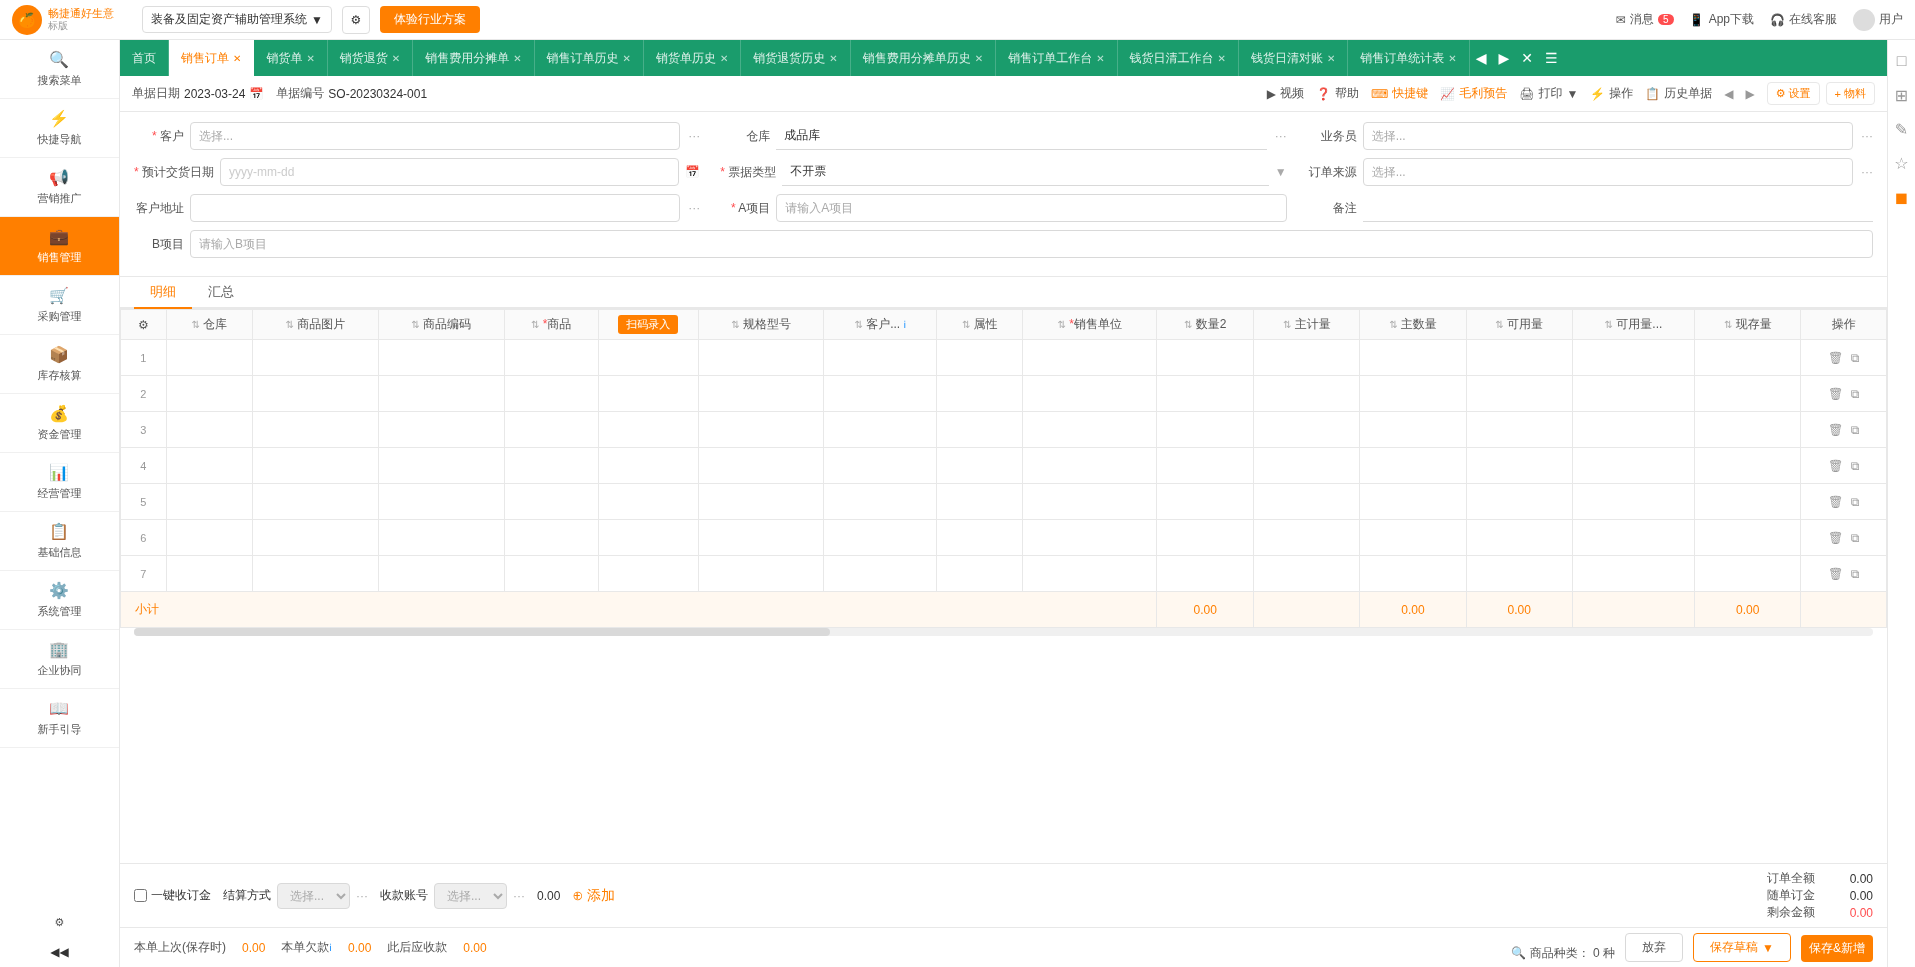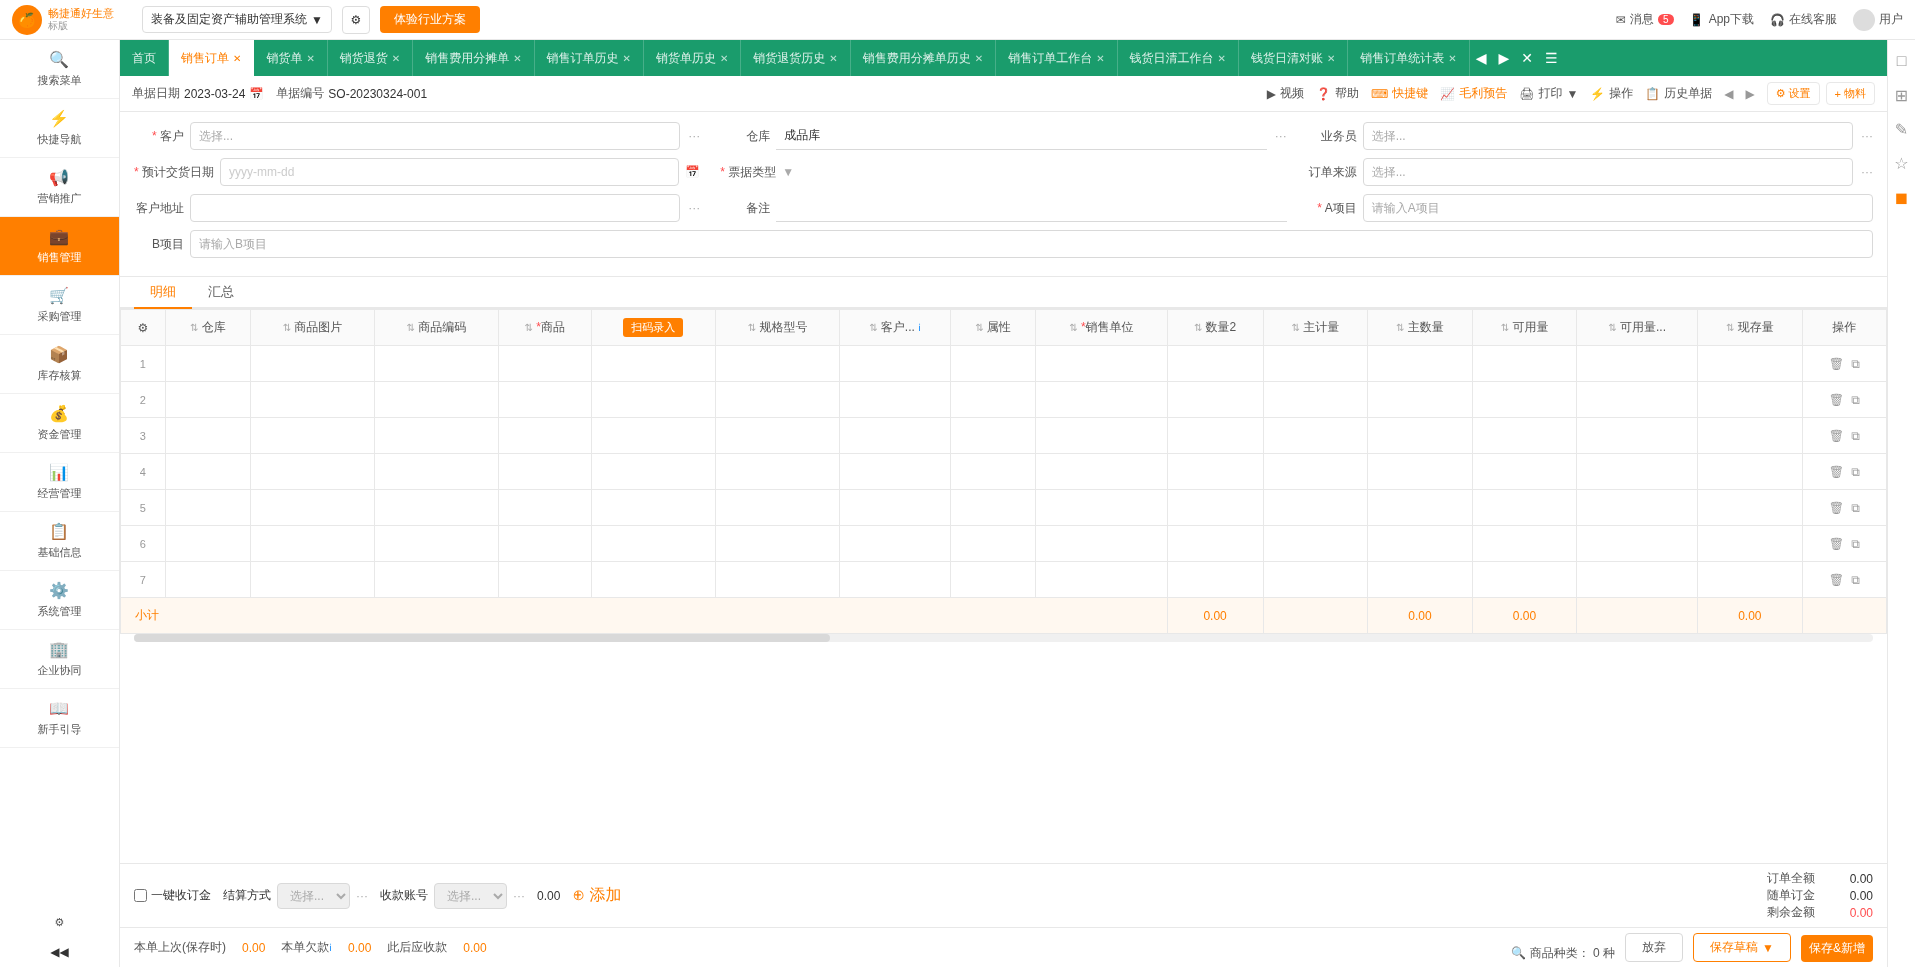--- a/index.html
+++ b/index.html
@@ -374,21 +374,22 @@
       border-radius: 4px;
       padding: 3px 8px;
       font-size: 12px;
       color: #aaa;
       height: 26px;
       min-width: 70px;
     }
     .add-btn {
       color: #ff7f00;
       cursor: pointer;
-      font-size: 16px;
+      font-size: 14px;
+      font-family: Liberation Serif, serif;
     }
     .bottom-amount {
       color: #333;
       font-size: 12px;
     }
     
     
     .status-bar {
       border-top: 1px solid #e8e8e8;
       padding: 5px 14px;
@@ -748,46 +749,49 @@
         <div class="form-row">
           <div class="form-field">
             <span class="field-label required">预计交货日期</span>
             <div class="field-input">
               <span style="color:#ccc;">yyyy-mm-dd</span>
             </div>
             <span style="color:#aaa;cursor:pointer;">📅</span>
           </div>
           <div class="form-field">
             <span class="field-label required">票据类型</span>
+            <div class="field-input-text" style="color:#333;">
+              <span>不开票</span>
+            </div>
             <span style="color:#aaa;cursor:pointer;">▼</span>
           </div>
           <div class="form-field">
             <span class="field-label">订单来源</span>
             <div class="field-input">
               <span>选择...</span>
             </div>
             <span class="field-dots">···</span>
           </div>
         </div>
 
         <div class="form-row">
           <div class="form-field">
             <span class="field-label">客户地址</span>
             <div class="field-input" style="flex:2;"></div>
             <span class="field-dots">···</span>
           </div>
           <div class="form-field">
-            <span class="field-label">备注</span>
-            <div class="field-input-text" style="flex:2;border-bottom:1px solid #d9d9d9;"></div>
-          </div>
-          <div class="form-field">
             <span class="field-label required">A项目</span>
             <div class="field-input" style="flex:2;">
               <span style="color:#aaa;">请输入A项目</span>
             </div>
+          </div>
+          <div class="form-field">
+            <span class="field-label">备注</span>
+            <div class="field-input-text" style="flex:2;border-bottom:1px solid #d9d9d9;"></div>
           </div>
         </div>
 
         <div class="form-row">
           <div class="form-field">
             <span class="field-label">B项目</span>
             <div class="field-input">
               <span style="color:#aaa;">请输入B项目</span>
             </div>
           </div>
@@ -805,21 +809,21 @@
 
       <div class="data-table-wrapper">
         <table class="data-table">
           <thead>
             <tr>
               <th>⚙</th>
               <th><span class="sort-icon">⇅</span> 仓库</th>
               <th><span class="sort-icon">⇅</span> 商品图片</th>
               <th><span class="sort-icon">⇅</span> 商品编码</th>
               <th><span class="sort-icon">⇅</span> <span style="color:#ff4d4f;">*</span>商品</th>
-              <th style="padding:8px;">
+              <th style="padding:0;">
                 <button class="scan-btn">扫码录入</button>
               </th>
               <th><span class="sort-icon">⇅</span> 规格型号</th>
               <th><span class="sort-icon">⇅</span> 客户... <span style="color:#1890ff;font-size:10px;">ℹ</span></th>
               <th><span class="sort-icon">⇅</span> 属性</th>
               <th><span class="sort-icon">⇅</span> <span style="color:#ff4d4f;">*</span>销售单位</th>
               <th><span class="sort-icon">⇅</span> 数量2</th>
               <th><span class="sort-icon">⇅</span> 主计量</th>
               <th><span class="sort-icon">⇅</span> 主数量</th>
               <th><span class="sort-icon">⇅</span> 可用量</th>

